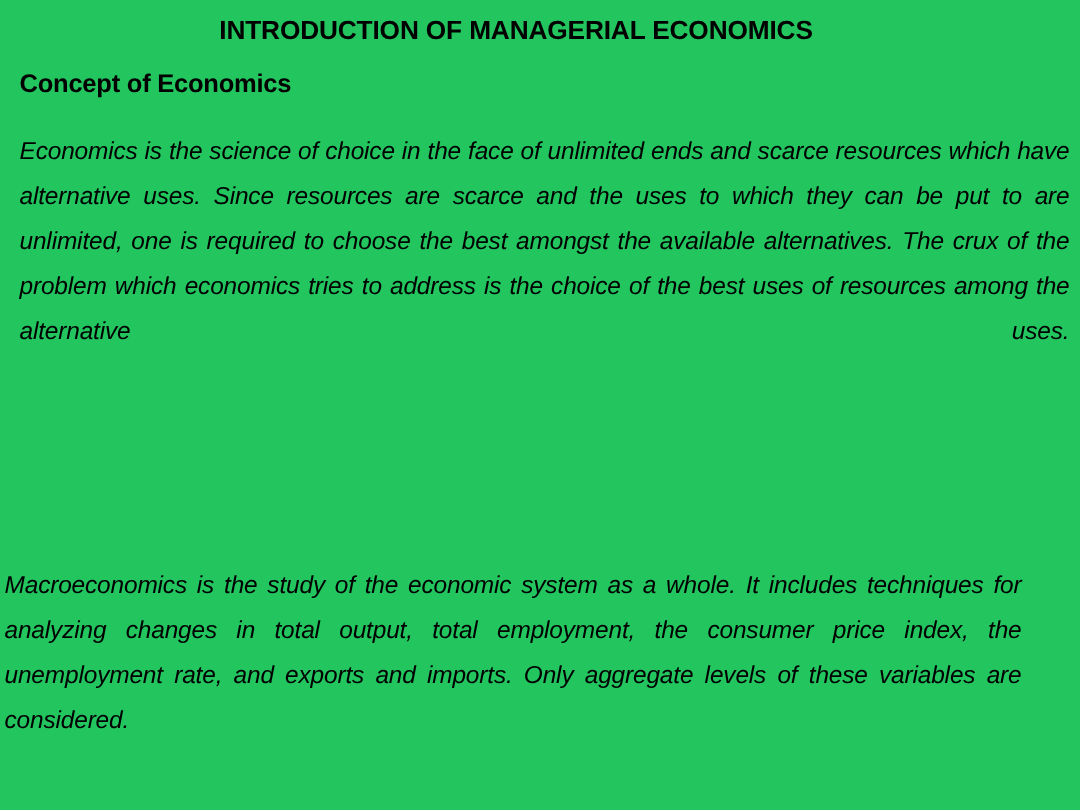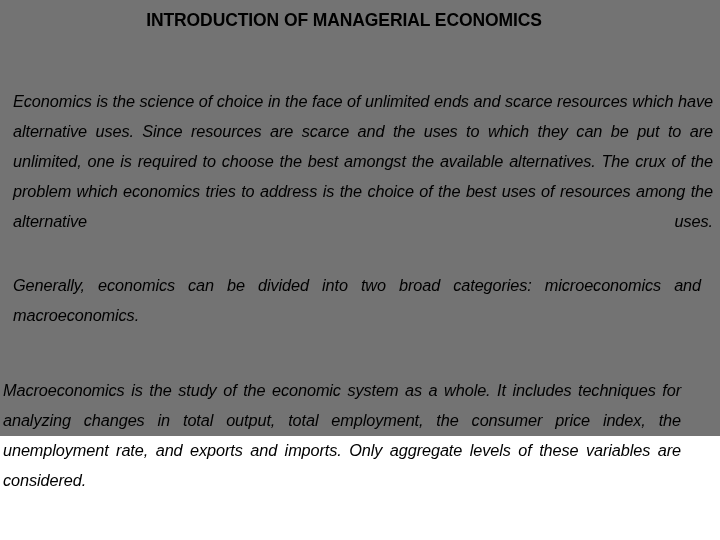--- a/index.html
+++ b/index.html
@@ -11,22 +11,22 @@
     height: 540px;
     background: #ffffff;
     font-family: "Liberation Sans", "DejaVu Sans", sans-serif;
     color: #000000;
     overflow: hidden;
   }
 
   .slide {
     position: relative;
     width: 720px;
-    height: 436px;
-    background: #737373;
+    height: 540px;
+    background: #22c55e;
     box-sizing: border-box;
   }
 
   
   .slide-title {
     position: absolute;
     left: 0;
     top: 9px;
     width: 688px;
     text-align: center;
@@ -88,20 +88,20 @@
     width: 100%;
   }
 </style>
 </head>
 <body>
 
 <div class="slide">
 
   <div class="slide-title">INTRODUCTION OF MANAGERIAL ECONOMICS</div>
 
+  <div class="sub-heading">Concept of Economics</div>
 
   <p class="para para-1">Economics is the science of choice in the face of unlimited ends and scarce resources which have alternative uses. Since resources are scarce and the uses to which they can be put to are unlimited, one is required to choose the best amongst the available alternatives. The crux of the problem which economics tries to address is the choice of the best uses of resources among the alternative uses.</p>
 
-  <p class="para para-2">Generally, economics can be divided into two broad categories: microeconomics and macroeconomics.</p>
 
   <p class="para para-3">Macroeconomics is the study of the economic system as a whole. It includes techniques for analyzing changes in total output, total employment, the consumer price index, the unemployment rate, and exports and imports. Only aggregate levels of these variables are considered.</p>
 
 </div>
 
 </body></html>

